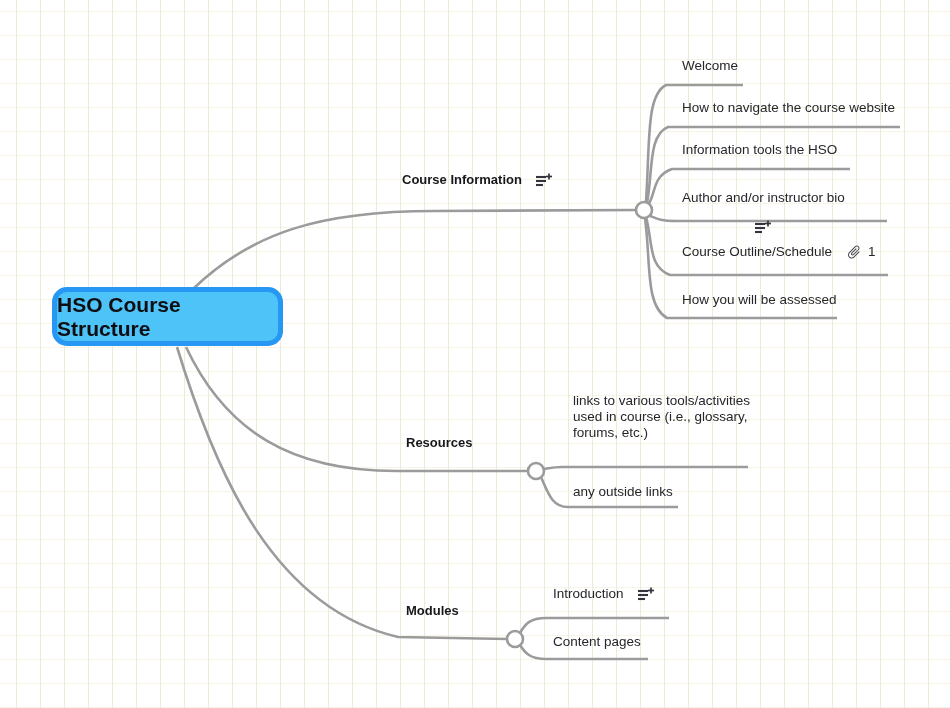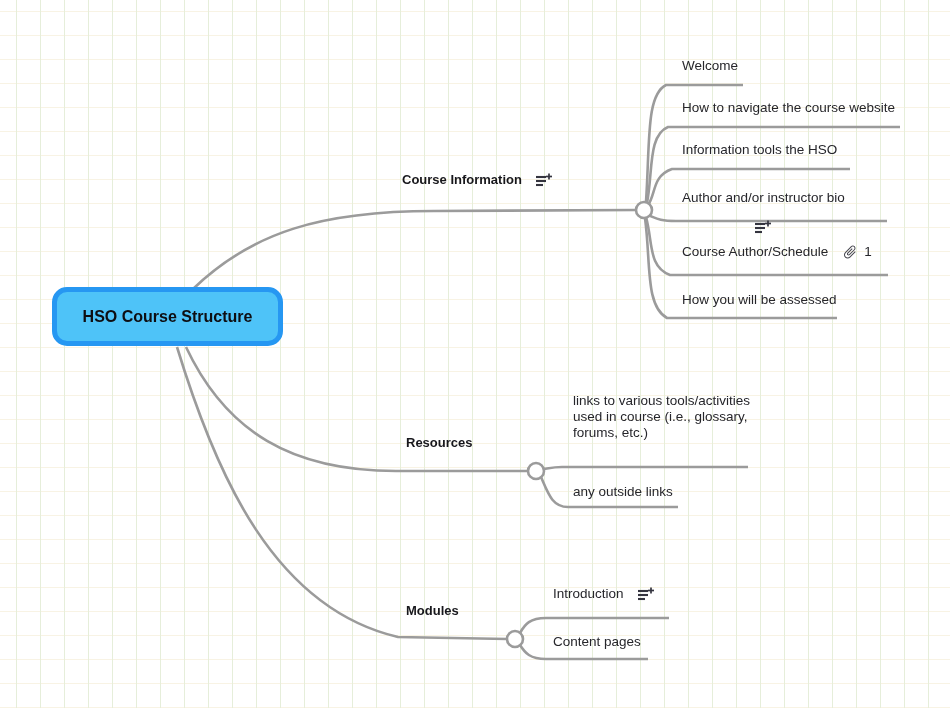--- a/index.html
+++ b/index.html
@@ -20,21 +20,21 @@
     position:absolute;display:flex;align-items:center;gap:14px;
     font-size:13.5px;line-height:16px;color:#26262b;white-space:nowrap;
     cursor:text;
   }
   .branch-label{font-weight:bold;font-size:13px;color:#17171c;}
   .wrap{white-space:normal;width:186px;}
   .root-node{
     position:absolute;left:52px;top:287px;width:231px;height:59px;
     box-sizing:border-box;background:#4ec3f8;border:5px solid #2697f2;
     border-radius:15px;display:flex;align-items:center;justify-content:center;
-    font-weight:bold;font-size:16px;color:#0e0e12;cursor:pointer;
+    font-weight:bold;font-size:21px;color:#0e0e12;cursor:pointer;
   }
   .icon{display:inline-flex;align-items:center;cursor:pointer;}
   .att-count{font-size:13.5px;color:#26262b;margin-left:-8px;cursor:pointer;}
 </style>
 </head>
 <body>
 
 <div class="canvas">
 
   <svg class="wires" width="950" height="708" viewBox="0 0 950 708">
@@ -103,21 +103,21 @@
           </g>
         <g stroke="#34343f" stroke-width="1.7">
             <line x1="13" y1="0.5" x2="13" y2="6.5"></line>
             <line x1="10" y1="3.5" x2="16" y2="3.5"></line>
           </g>
       </svg>
     </span>
   </div>
 
   <div class="node-row" style="left:682px;top:244px;">
-    <span>Course Author/Schedule</span>
+    <span>Course Outline/Schedule</span>
     <span class="icon" style="transform:rotate(45deg);">
       <svg width="16" height="16" viewBox="0 0 24 24">
         <path fill="#46464e" d="M16.5 6v11.5c0 2.21-1.79 4-4 4s-4-1.79-4-4V5c0-1.38 1.12-2.5 2.5-2.5s2.5 1.12 2.5 2.5v10.5c0 .55-.45 1-1 1s-1-.45-1-1V6H10v9.5c0 1.38 1.12 2.5 2.5 2.5s2.5-1.12 2.5-2.5V5c0-2.21-1.79-4-4-4S7 2.79 7 5v12.5c0 3.04 2.46 5.5 5.5 5.5s5.5-2.46 5.5-5.5V6h-1.5z"></path>
       </svg>
     </span>
     <span class="att-count">1</span>
   </div>
 
   <div class="node-row" style="left:682px;top:292px;">
     <span>How you will be assessed</span>

